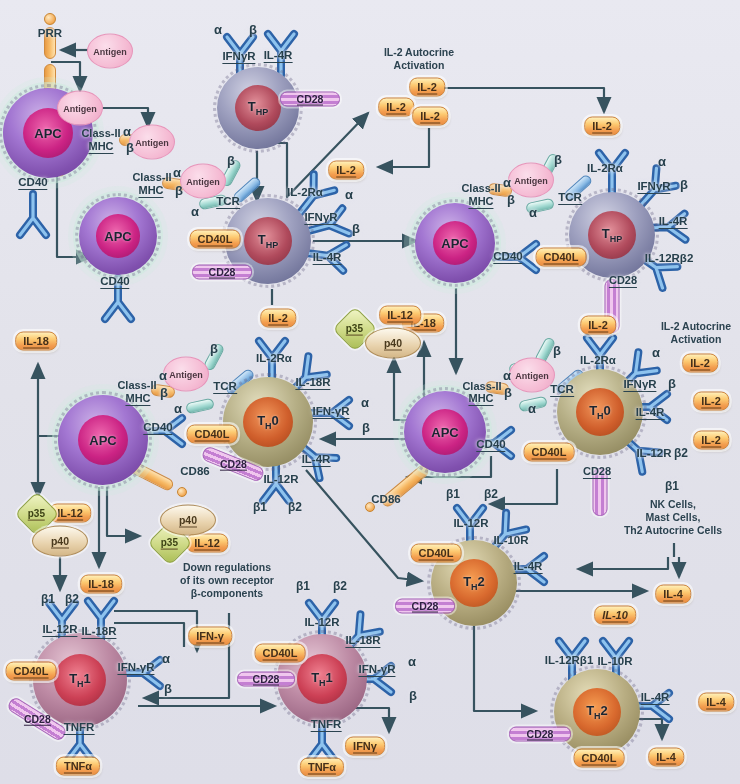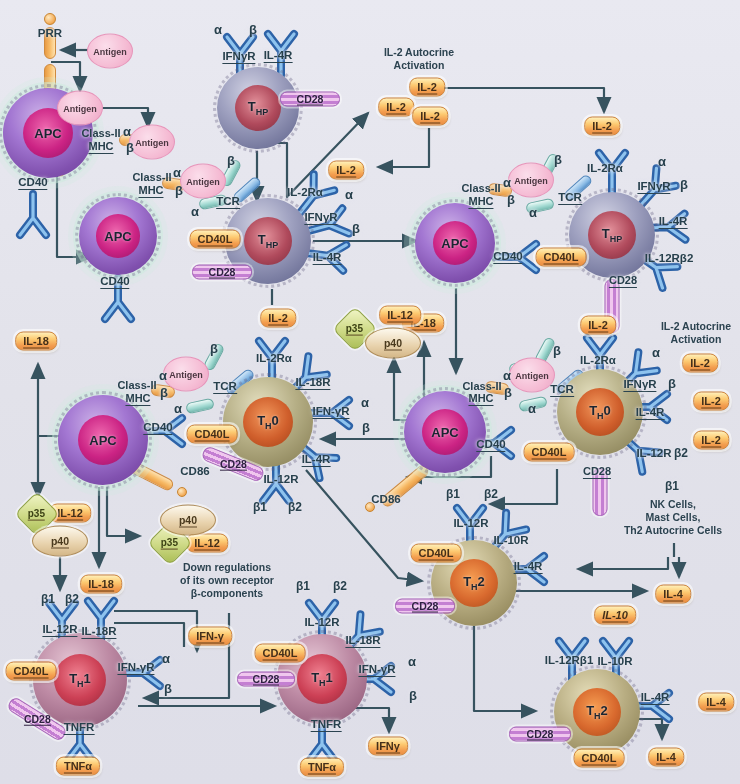--- a/index.html
+++ b/index.html
@@ -296,21 +296,21 @@
     <div class="chip" style="left: 423px; top: 323px; transform: translate(-50%, -50%); position: absolute;"><span>IL-18</span></div>
     <div class="chip" style="left: 101px; top: 584px; transform: translate(-50%, -50%); position: absolute;"><span>IL-18</span></div>
     <div class="chip" style="left: 70px; top: 513px; transform: translate(-50%, -50%); position: absolute;"><span>IL-12</span></div>
     <div class="chip" style="left: 207px; top: 543px; transform: translate(-50%, -50%); position: absolute;"><span>IL-12</span></div>
     <div class="chip" style="left: 400px; top: 315px; transform: translate(-50%, -50%); position: absolute;"><span>IL-12</span></div>
     <div class="chip" style="left: 673px; top: 594px; transform: translate(-50%, -50%); position: absolute;"><span>IL-4</span></div>
     <div class="chip" style="left: 716px; top: 702px; transform: translate(-50%, -50%); position: absolute;"><span>IL-4</span></div>
     <div class="chip" style="left: 666px; top: 757px; transform: translate(-50%, -50%); position: absolute;"><span>IL-4</span></div>
     <div class="chip" style="left: 615px; top: 615px; transform: translate(-50%, -50%); position: absolute; font-style: italic;"><span>IL-10</span></div>
     <div class="chip" style="left: 192px; top: 636px; transform: translate(-50%, -50%); position: absolute; margin-left: 18px;"><span>IFN-γ</span></div>
-    <div class="chip" style="left: 388px; top: 746px; transform: translate(-50%, -50%); position: absolute;"><span>IFNγ</span></div>
+    <div class="chip" style="left: 365px; top: 746px; transform: translate(-50%, -50%); position: absolute;"><span>IFNγ</span></div>
     <div class="chip" style="left: 78px; top: 766px; transform: translate(-50%, -50%); position: absolute;"><span>TNFα</span></div>
     <div class="chip" style="left: 322px; top: 767px; transform: translate(-50%, -50%); position: absolute;"><span>TNFα</span></div>
     <div class="chip" style="left: 215px; top: 239px; transform: translate(-50%, -50%); position: absolute;"><span>CD40L</span></div>
     <div class="chip" style="left: 561px; top: 257px; transform: translate(-50%, -50%); position: absolute;"><span>CD40L</span></div>
     <div class="chip" style="left: 212px; top: 434px; transform: translate(-50%, -50%); position: absolute;"><span>CD40L</span></div>
     <div class="chip" style="left: 549px; top: 452px; transform: translate(-50%, -50%); position: absolute;"><span>CD40L</span></div>
     <div class="chip" style="left: 436px; top: 553px; transform: translate(-50%, -50%); position: absolute;"><span>CD40L</span></div>
     <div class="chip" style="left: 31px; top: 671px; transform: translate(-50%, -50%); position: absolute;"><span>CD40L</span></div>
     <div class="chip" style="left: 280px; top: 653px; transform: translate(-50%, -50%); position: absolute;"><span>CD40L</span></div>
     <div class="chip" style="left: 599px; top: 758px; transform: translate(-50%, -50%); position: absolute;"><span>CD40L</span></div>

